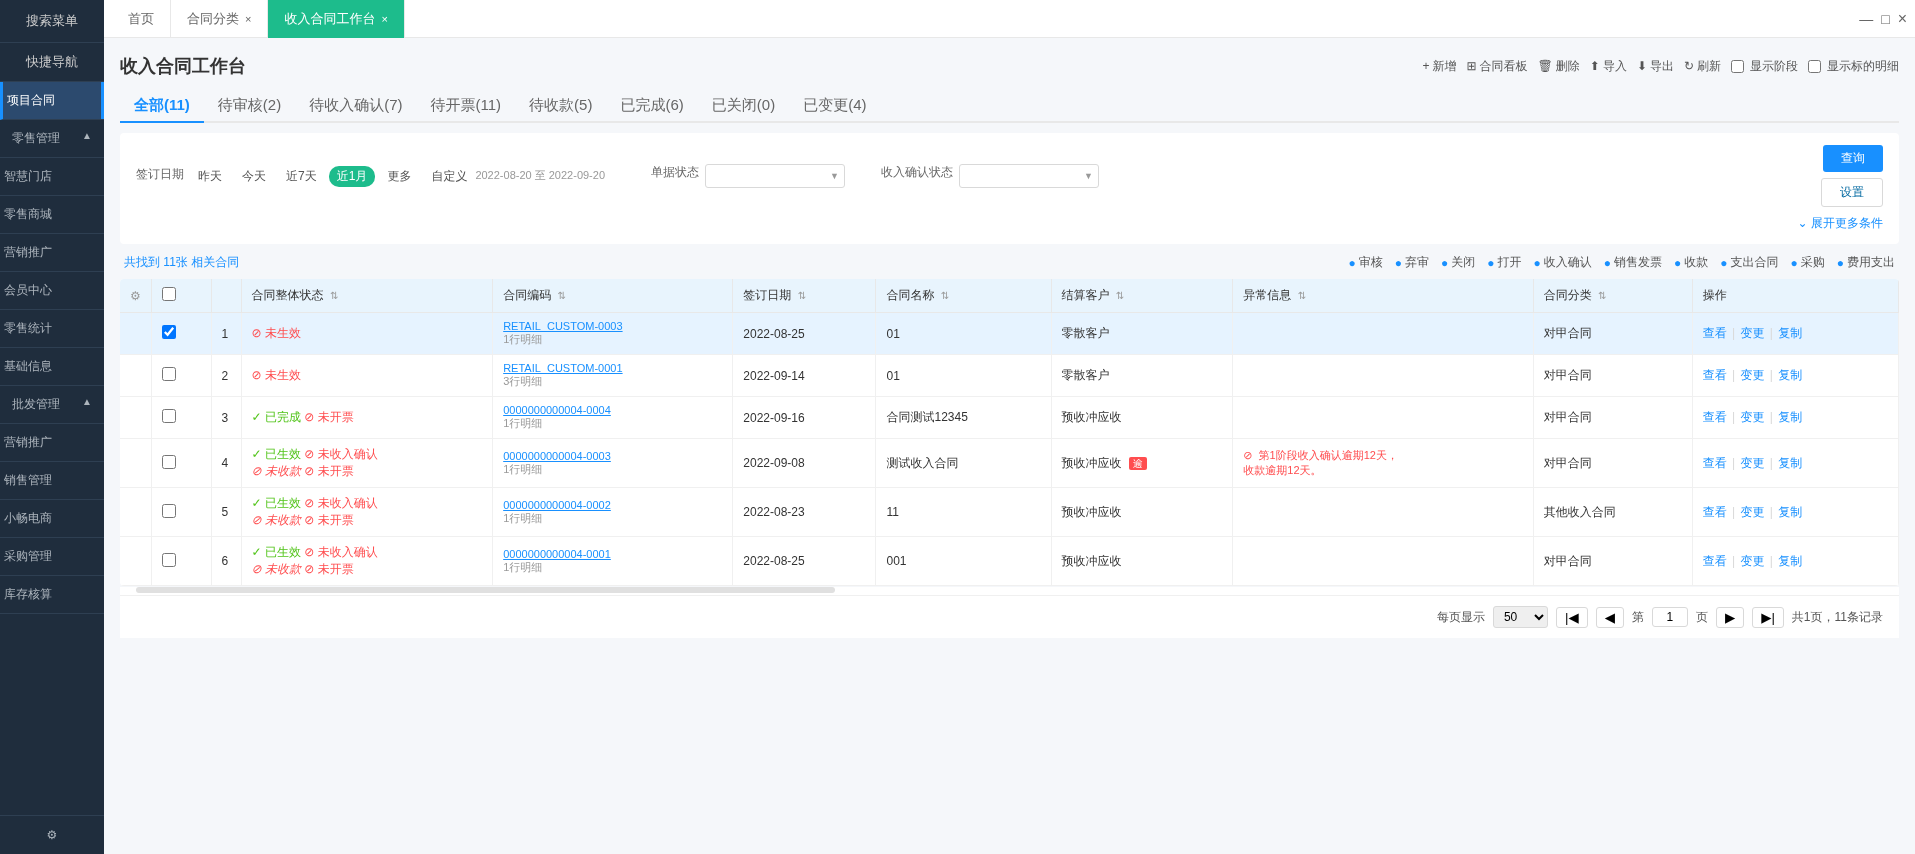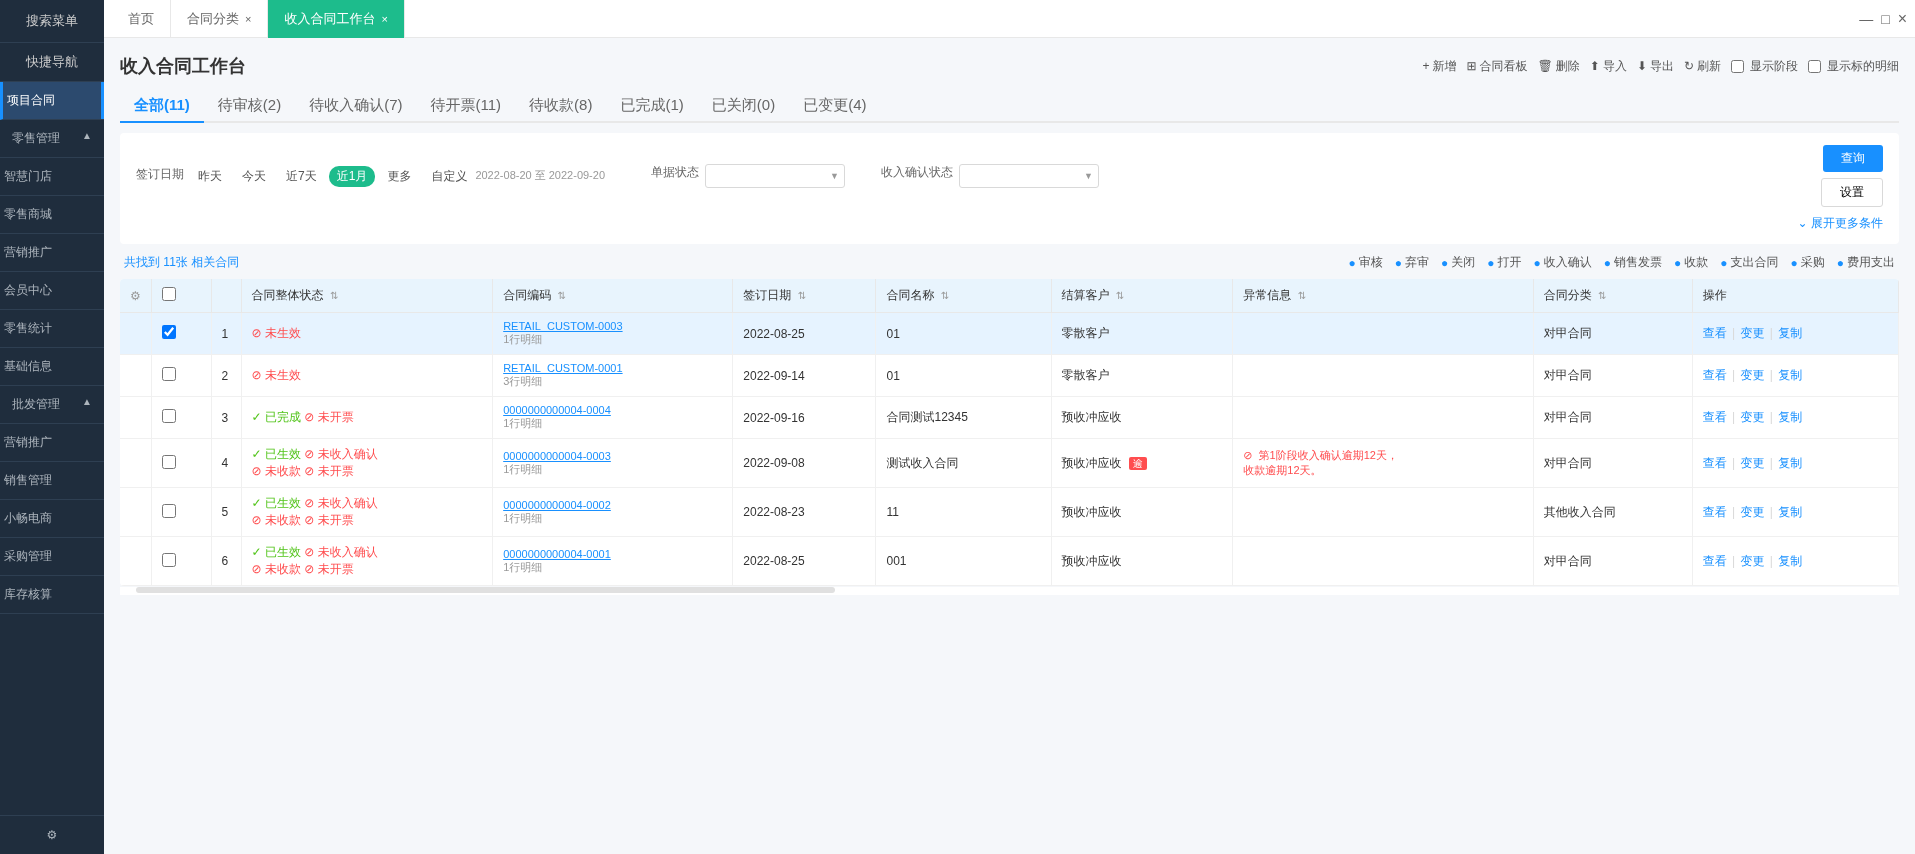--- a/index.html
+++ b/index.html
@@ -48,42 +48,42 @@
     .filter-label { font-size: 12px; color: #666; white-space: nowrap; }
     .filter-date-options { display: flex; gap: 4px; align-items: center; }
     .date-opt { padding: 2px 8px; cursor: pointer; font-size: 12px; color: #555; border-radius: 2px; }
     .date-opt.active { background: #1dbc8c; color: #fff; border-radius: 10px; }
     .date-range { font-size: 11px; color: #999; margin-top: 2px; }
     .filter-select { border: 1px solid #d9d9d9; padding: 4px 24px 4px 8px; border-radius: 3px; font-size: 12px; color: #666; background: #fff; cursor: pointer; min-width: 140px; appearance: none; position: relative; }
     .select-wrapper { position: relative; display: inline-flex; align-items: center; }
     .select-wrapper::after { content: '▼'; font-size: 9px; position: absolute; right: 6px; color: #999; pointer-events: none; }
     .expand-btn { color: #1890ff; cursor: pointer; font-size: 12px; margin-left: auto; }
     .btn-query { background: #1890ff; color: #fff; border: none; padding: 5px 18px; border-radius: 3px; cursor: pointer; font-size: 12px; }
-    .btn-setting { background: #fff; color: #000000; border: 1px solid #d9d9d9; padding: 5px 18px; border-radius: 3px; cursor: pointer; font-size: 12px; }
+    .btn-setting { background: #fff; color: #0369a1; border: 1px solid #d9d9d9; padding: 5px 18px; border-radius: 3px; cursor: pointer; font-size: 12px; }
 
     
     .table-toolbar { display: flex; align-items: center; justify-content: space-between; margin-bottom: 8px; padding: 0 4px; }
     .table-info { font-size: 12px; color: #666; }
     .table-info span { color: #1890ff; }
     .table-actions { display: flex; gap: 12px; }
     .tbl-action { display: flex; align-items: center; gap: 3px; cursor: pointer; font-size: 12px; color: #555; }
 
     
     .table-container { background: #fff; border-radius: 4px; overflow: hidden; }
     table { width: 100%; border-collapse: collapse; font-size: 12px; }
     thead tr { background: #e8f4fd; }
     th { padding: 8px 10px; text-align: left; color: #333; font-weight: normal; border-bottom: 1px solid #e8e8e8; border-right: 1px solid #e8e8e8; white-space: nowrap; }
     td { padding: 7px 10px; border-bottom: 1px solid #f0f0f0; border-right: 1px solid #f0f0f0; vertical-align: middle; }
     .row-selected td { background: #e6f3ff; }
     .row-subtotal td { background: #fffbe6; font-weight: bold; }
     .status-invalid { color: #ff4d4f; }
     .status-complete { color: #52c41a; }
     .status-active { color: #52c41a; }
     .status-unconfirmed { color: #ff4d4f; }
-    .status-uncollect { color: #ff4d4f; }
+    .status-uncollect { color: #ff4d4f; font-style: italic; }
     .status-uninvoice { color: #ff4d4f; }
     .link { color: #1890ff; cursor: pointer; text-decoration: underline; font-size: 11px; }
     .sub-text { font-size: 11px; color: #999; }
     .op-btn { color: #1890ff; cursor: pointer; font-size: 12px; }
     .op-sep { color: #d9d9d9; margin: 0 2px; }
     .warning-text { color: #ff4d4f; font-size: 11px; }
     .sort-icon { color: #999; font-size: 10px; margin-left: 3px; }
 
     
     .pagination { display: flex; align-items: center; justify-content: flex-end; padding: 10px 16px; background: #fff; gap: 8px; font-size: 12px; color: #555; border-top: 1px solid #f0f0f0; }
@@ -215,22 +215,22 @@
             <span>显示标的明细</span>
           </label>
         </div>
       </div>
 
       <div class="filter-tabs">
         <div class="filter-tab active">全部(11)</div>
         <div class="filter-tab">待审核(2)</div>
         <div class="filter-tab">待收入确认(7)</div>
         <div class="filter-tab">待开票(11)</div>
-        <div class="filter-tab">待收款(8)</div>
-        <div class="filter-tab">已完成(1)</div>
+        <div class="filter-tab">待收款(5)</div>
+        <div class="filter-tab">已完成(6)</div>
         <div class="filter-tab">已关闭(0)</div>
         <div class="filter-tab">已变更(4)</div>
       </div>
 
       <div class="filter-bar">
         <div class="filter-row">
           <div class="filter-group">
             <span class="filter-label">签订日期</span>
             <div class="filter-dates-col">
               <div class="filter-date-options">
@@ -508,15 +508,31 @@
             </tr>
 
           </tbody>
         </table>
       </div>
 
       <div style="height:8px;background:#fff;padding:0 16px;">
         <div style="height:6px;background:#e0e0e0;border-radius:3px;width:40%;margin-top:1px;"></div>
       </div>
 
+      <div class="pagination">
+        <span>每页显示</span>
+        <select class="page-size-select">
+          <option value="50">50</option>
+          <option value="20">20</option>
+          <option value="100">100</option>
+        </select>
+        <button class="page-btn">|◀</button>
+        <button class="page-btn">◀</button>
+        <span>第</span>
+        <input class="page-input" type="text" value="1" style="">
+        <span>页</span>
+        <button class="page-btn">▶</button>
+        <button class="page-btn">▶|</button>
+        <span>共1页，11条记录</span>
+      </div>
     </div>
   </div>
 </div>
 
 </body></html>

